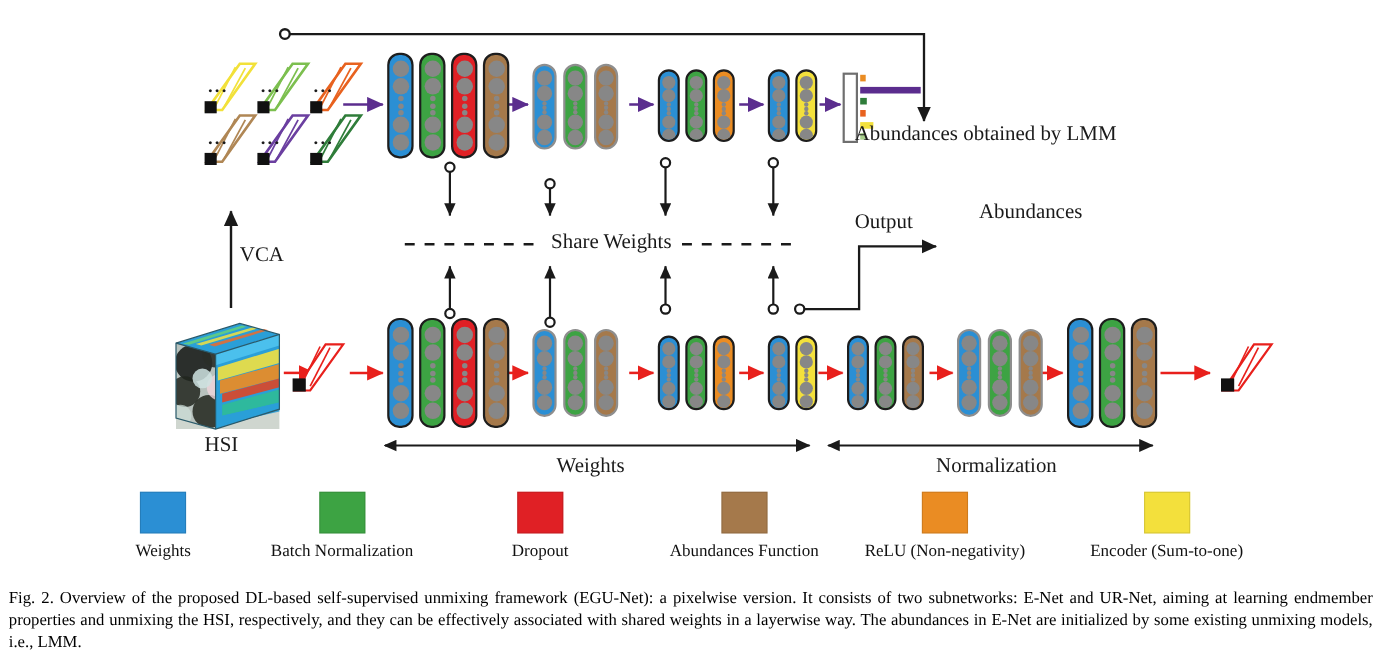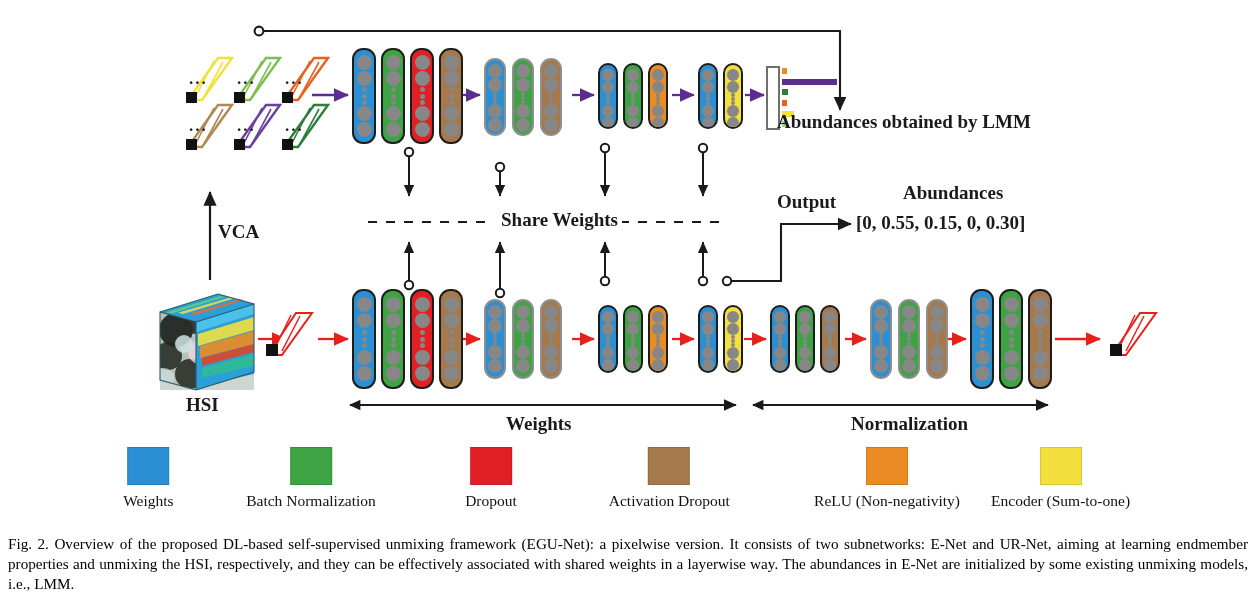--- a/index.html
+++ b/index.html
@@ -17,21 +17,20 @@
 
   .abs { position: absolute; }
 
   
   .lbl {
     position: absolute;
     font-family: "Liberation Serif", "DejaVu Serif", serif;
     color: #1a1a1a;
     white-space: nowrap;
     line-height: 1.1;
-    font-weight: bold;
   }
 
   
   .layer {
     position: absolute;
     border-radius: 11px;
     border: 2.2px solid #1d1d1d;
     display: flex;
     flex-direction: column;
     align-items: center;
@@ -612,23 +611,22 @@
 
 
   <div class="lbl" style="left:218px;top:222px;font-size:19px;">VCA</div>
 
   <div class="lbl" style="left:186px;top:395px;font-size:19px;">HSI</div>
 
   <div class="lbl" style="left:497px;top:210px;font-size:19px;background:#fff;padding:0 4px;">Share Weights</div>
 
   <div class="lbl" style="left:777px;top:192px;font-size:19px;">Output</div>
 
-  <div class="lbl" style="left:890px;top:183px;font-size:19px;margin-left:13px;">Abundances</div>
-
-  <div class="lbl" style="left:856px;top:213px;font-size:19px;">[0, 0.55, 0.15, 0, 0.30]</div>
+  <div class="lbl" style="left:890px;top:183px;font-size:19px;">Abundances</div>
+
 
   <div class="lbl" style="left:777px;top:112px;font-size:19px;">Abundances obtained by LMM</div>
 
   <div class="lbl" style="left:506px;top:414px;font-size:19px;">Weights</div>
 
   <div class="lbl" style="left:851px;top:414px;font-size:19px;">Normalization</div>
 
 
   <div id="legend">
       <div class="legend-item" style="left: 128px; top: 447px; transform: translateX(-4.82031px);">
@@ -638,23 +636,23 @@
       <div class="legend-item" style="left: 290px; top: 447px; transform: translateX(-43.7812px);">
         <div class="legend-swatch" style="background: rgb(61, 163, 67);"></div>
         <div class="legend-text">Batch Normalization</div>
       </div>
       <div class="legend-item" style="left: 470px; top: 447px; transform: translateX(-4.83594px); text-align: right;">
         <div class="legend-swatch" style="background: rgb(224, 32, 37);"></div>
         <div class="legend-text">Dropout</div>
       </div>
       <div class="legend-item" style="left: 650px; top: 447px; transform: translateX(-41.2109px);">
         <div class="legend-swatch" style="background: rgb(165, 121, 75);"></div>
-        <div class="legend-text">Activation Dropout</div>
-      </div>
-      <div class="legend-item" style="left: 866px; top: 447px; transform: translateX(-51.9609px);">
+        <div class="legend-text">Abundances Function</div>
+      </div>
+      <div class="legend-item" style="left: 838px; top: 447px; transform: translateX(-51.9609px);">
         <div class="legend-swatch" style="background: rgb(234, 140, 35);"></div>
         <div class="legend-text">ReLU (Non-negativity)</div>
       </div>
       <div class="legend-item" style="left: 1040px; top: 447px; transform: translateX(-48.9609px);">
         <div class="legend-swatch" style="background: rgb(243, 224, 60);"></div>
         <div class="legend-text">Encoder (Sum-to-one)</div>
       </div>
     </div>
 
   <div id="caption">Fig. 2.    Overview of the proposed DL-based self-supervised unmixing framework (EGU-Net): a pixelwise version. It consists of two subnetworks: E-Net and UR-Net, aiming at learning endmember properties and unmixing the HSI, respectively, and they can be effectively associated with shared weights in a layerwise way. The abundances in E-Net are initialized by some existing unmixing models, i.e., LMM.</div>

